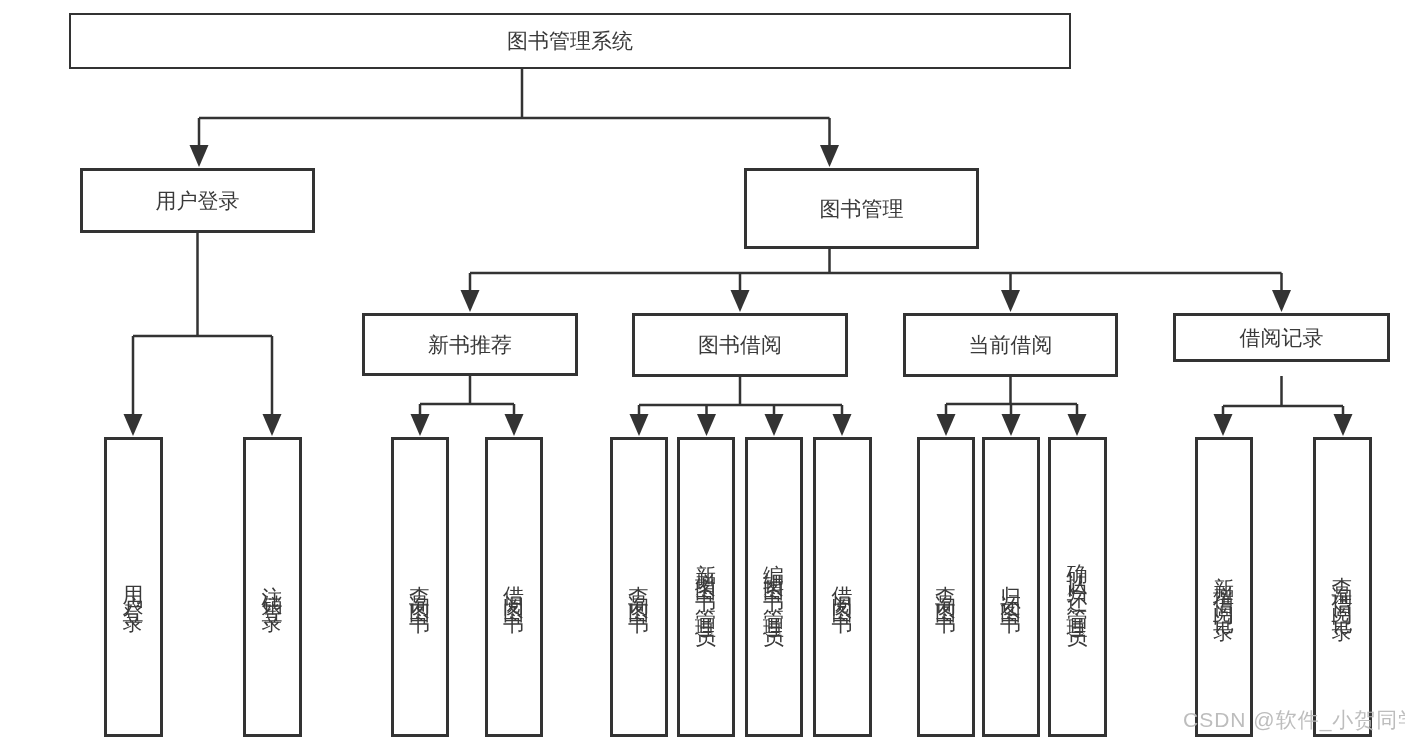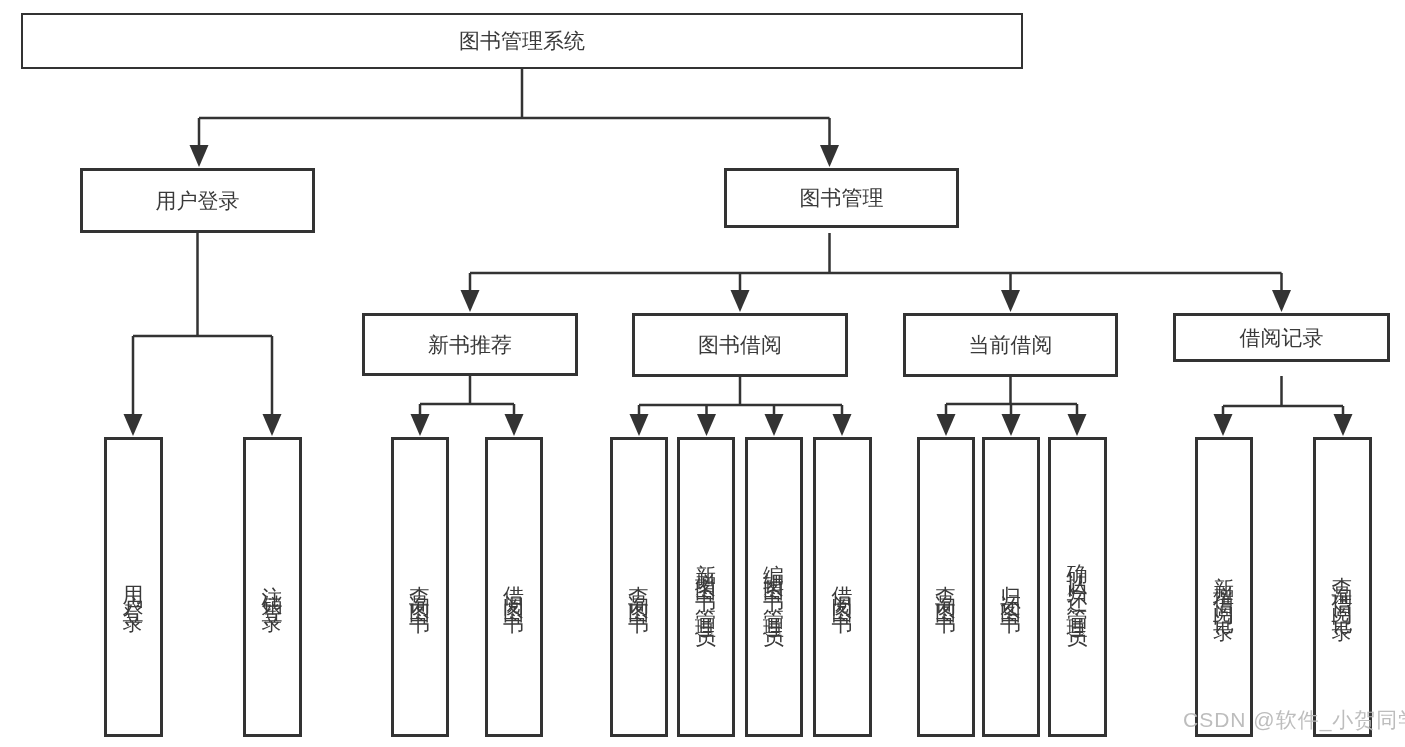--- a/index.html
+++ b/index.html
@@ -16,21 +16,21 @@
     box-sizing:border-box;
     background:#ffffff;
     border:3px solid #333333;
     display:flex;align-items:center;justify-content:center;
     color:#3a3a3a;
     font-size:21px;
     line-height:1.2;
     white-space:nowrap;
     text-align:center;
   }
-  .root{border-width:2px;}
+  .root{border-width:2px;margin-left:48px;}
   .vbox{
     writing-mode:vertical-rl;
     text-orientation:mixed;
     letter-spacing:9px;
     line-height:1;
     white-space:normal;
   }
   .watermark{
     position:absolute;
     left:1183px;top:706px;
@@ -79,21 +79,21 @@
     </g>
   </svg>
 
   <div class="box root" style="left:21px;top:13px;width:1002px;height:56px">
     <span>图书管理系统</span>
   </div>
 
   <div class="box" style="left:80px;top:168px;width:235px;height:65px">
     <span>用户登录</span>
   </div>
-  <div class="box" style="left:724px;top:168px;width:235px;height:60px">
+  <div class="box" style="left:744px;top:168px;width:235px;height:81px">
     <span>图书管理</span>
   </div>
 
   <div class="box" style="left:632px;top:313px;width:216px;height:64px">
     <span>图书借阅</span>
   </div>
   <div class="box" style="left:362px;top:313px;width:216px;height:63px">
     <span>新书推荐</span>
   </div>
   <div class="box" style="left:903px;top:313px;width:215px;height:64px">

